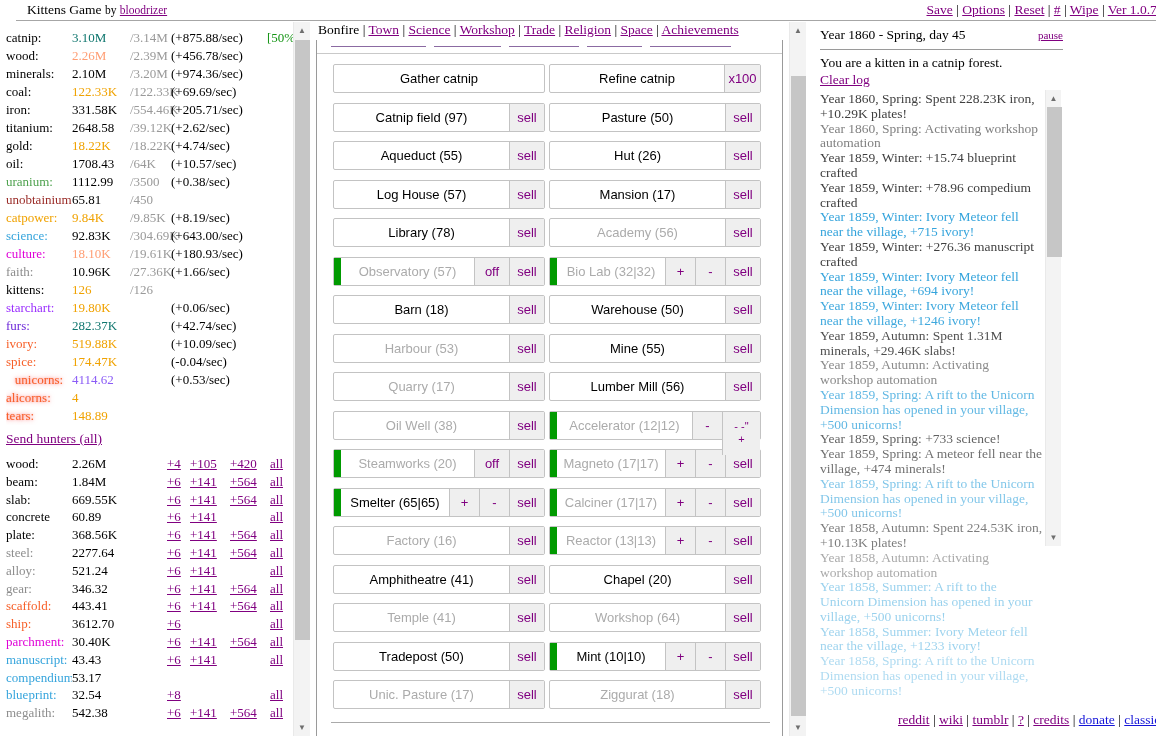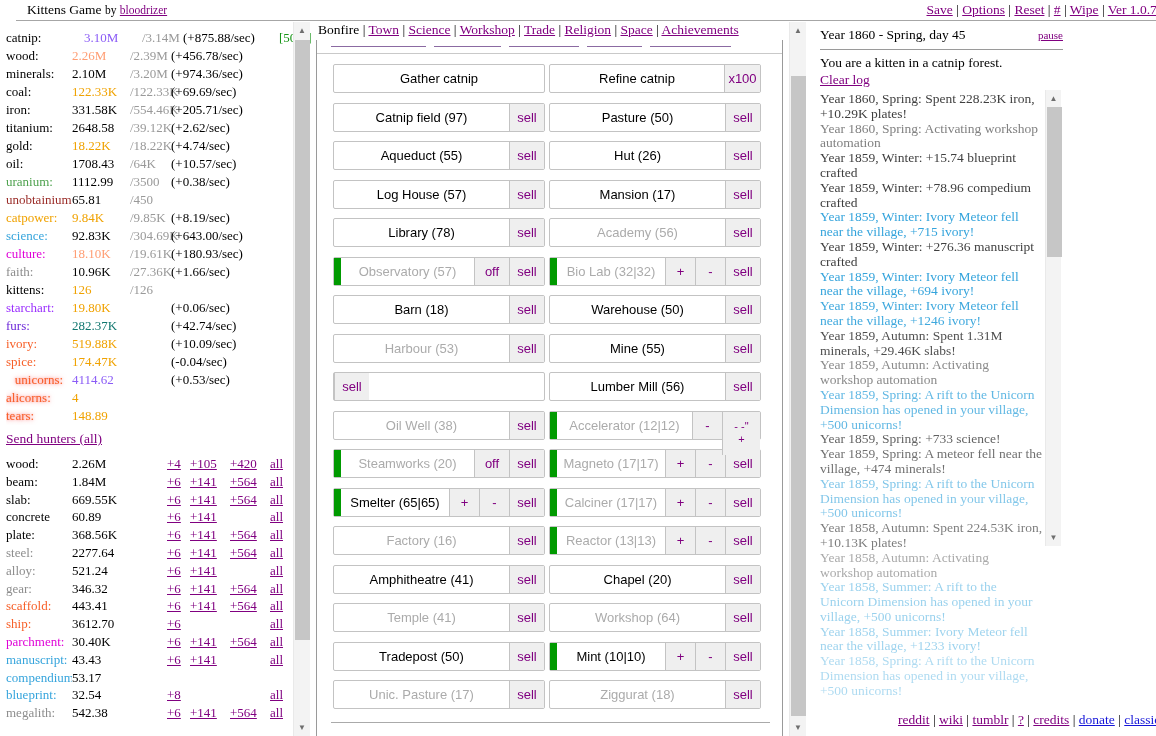--- a/index.html
+++ b/index.html
@@ -62,21 +62,21 @@
 <div class="hdr">
   <span>Kittens Game</span>
   <span class="by">by</span>
   <a class="by">bloodrizer</a>
   <span class="hdrlinks" id="hdrLinks"><a>Save</a><span class="sep"> | </span><a>Options</a><span class="sep"> | </span><a>Reset</a><span class="sep"> | </span><a>#</a><span class="sep"> | </span><a>Wipe</a><span class="sep"> | </span><a>Ver 1.0.7.1</a></span>
 </div>
 
 <div class="respanel" id="resList">
     <div class="rrow">
       <span class="rn" style="color: rgb(0, 0, 0);">catnip:</span>
-      <span class="rv" style="color: #8b5cf6; margin-left: 12px;">3.10M</span>
+      <span class="rv" style="color: #0f766e;">3.10M</span>
       <span class="rm">/3.14M</span>
       <span class="rr">(+875.88/sec)</span>
       <span class="rx">[50%]</span>
     </div>
     <div class="rrow">
       <span class="rn" style="color: rgb(0, 0, 0);">wood:</span>
       <span class="rv" style="color: rgb(255, 157, 115);">2.26M</span>
       <span class="rm">/2.39M</span>
       <span class="rr">(+456.78/sec)</span>
     </div>
@@ -420,20 +420,21 @@
           <span class="lbl">Harbour (53)</span>
           <div class="sub">sell</div>
         </div>
         <div class="btn">
           <span class="lbl">Mine (55)</span>
           <div class="sub">sell</div>
         </div>
       </div>
       <div class="brow">
         <div class="btn dis">
+          <span class="lbl">Quarry (17)</span>
           <div class="sub">sell</div>
         </div>
         <div class="btn">
           <span class="lbl">Lumber Mill (56)</span>
           <div class="sub">sell</div>
         </div>
       </div>
       <div class="brow">
         <div class="btn dis">
           <span class="lbl">Oil Well (38)</span>

